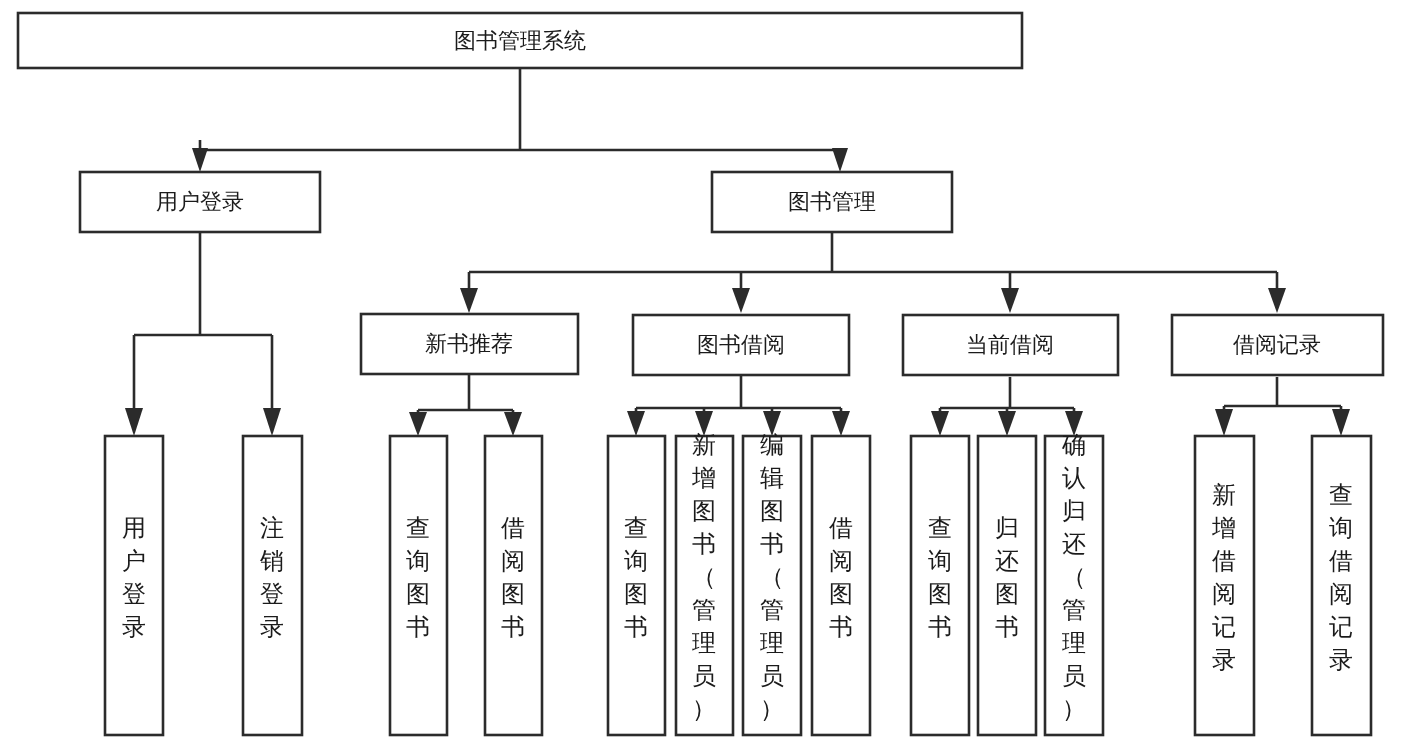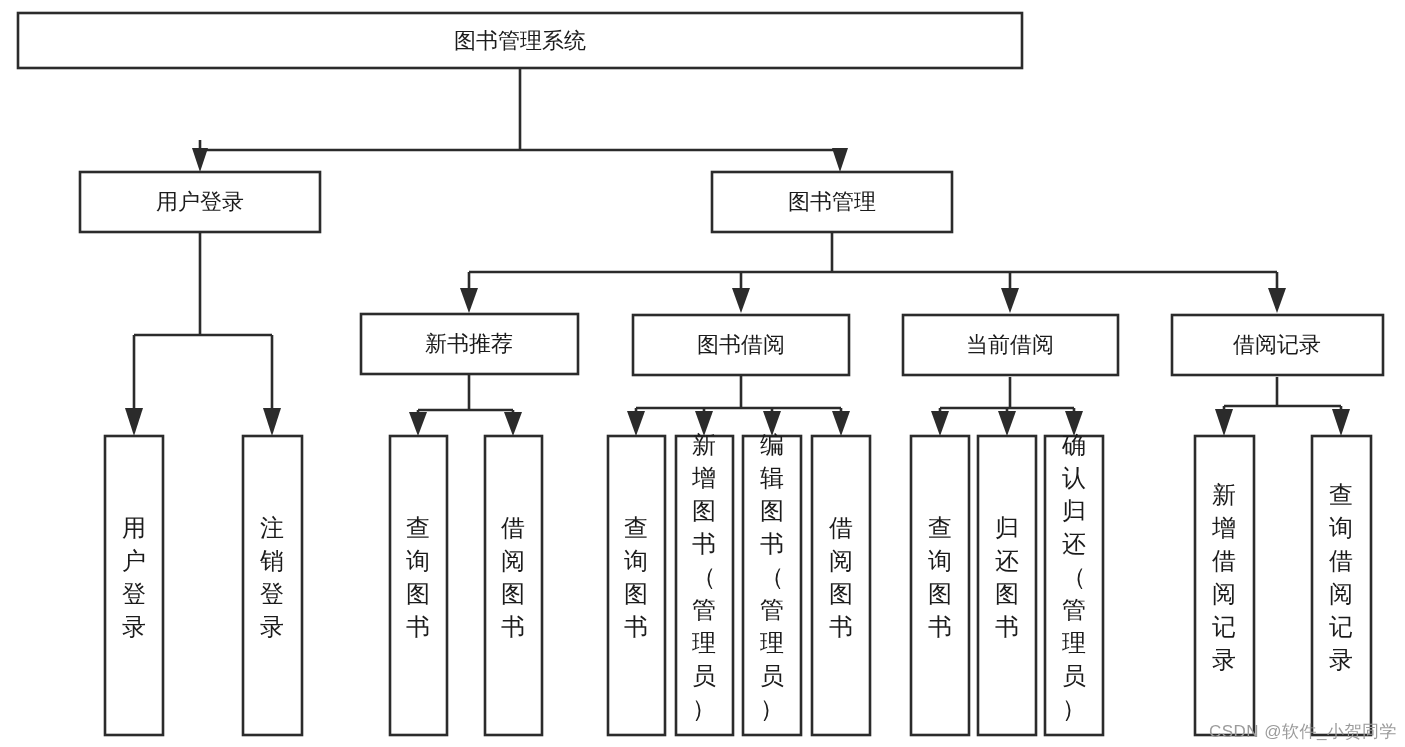--- a/index.html
+++ b/index.html
@@ -225,15 +225,14 @@
       <rect class="node-box" x="1195" y="436" width="59" height="299"></rect>
       <text class="leaf-label" x="1224" y="0"><tspan x="1224" y="502.5">新</tspan><tspan x="1224" y="535.5">增</tspan><tspan x="1224" y="568.5">借</tspan><tspan x="1224" y="601.5">阅</tspan><tspan x="1224" y="634.5">记</tspan><tspan x="1224" y="667.5">录</tspan></text>
     </g>
     <g>
       <rect class="node-box" x="1312" y="436" width="59" height="299"></rect>
       <text class="leaf-label" x="1341" y="0"><tspan x="1341" y="502.5">查</tspan><tspan x="1341" y="535.5">询</tspan><tspan x="1341" y="568.5">借</tspan><tspan x="1341" y="601.5">阅</tspan><tspan x="1341" y="634.5">记</tspan><tspan x="1341" y="667.5">录</tspan></text>
     </g>
 
   </svg>
 
-  <div class="watermark">CSDN @软件_小贺同学</div>
 
 </div>
 
 </body></html>

